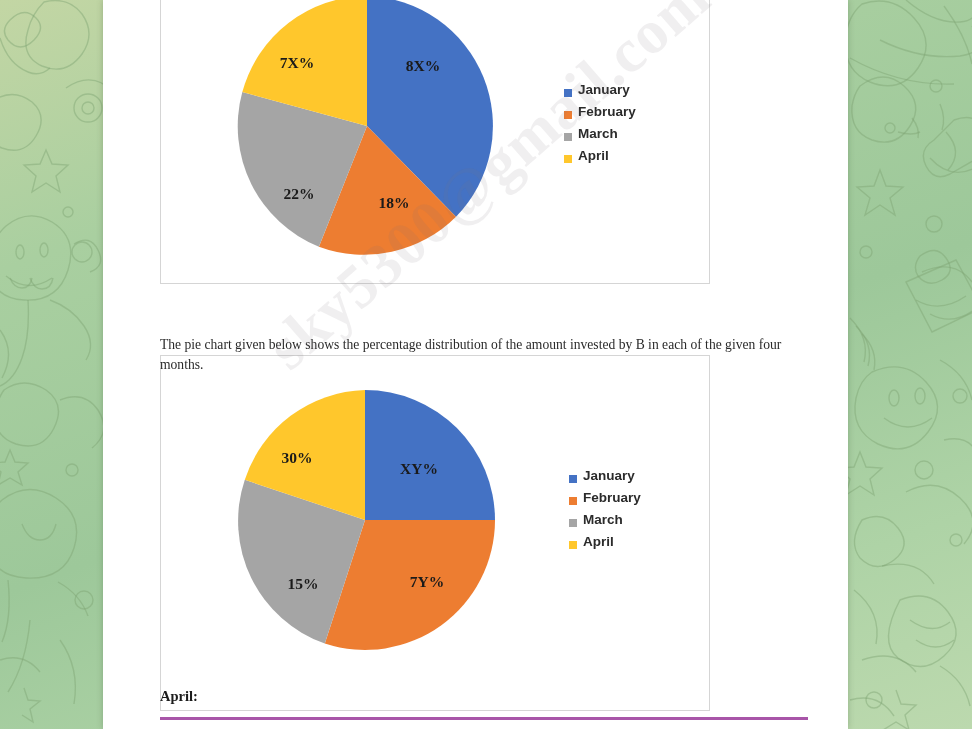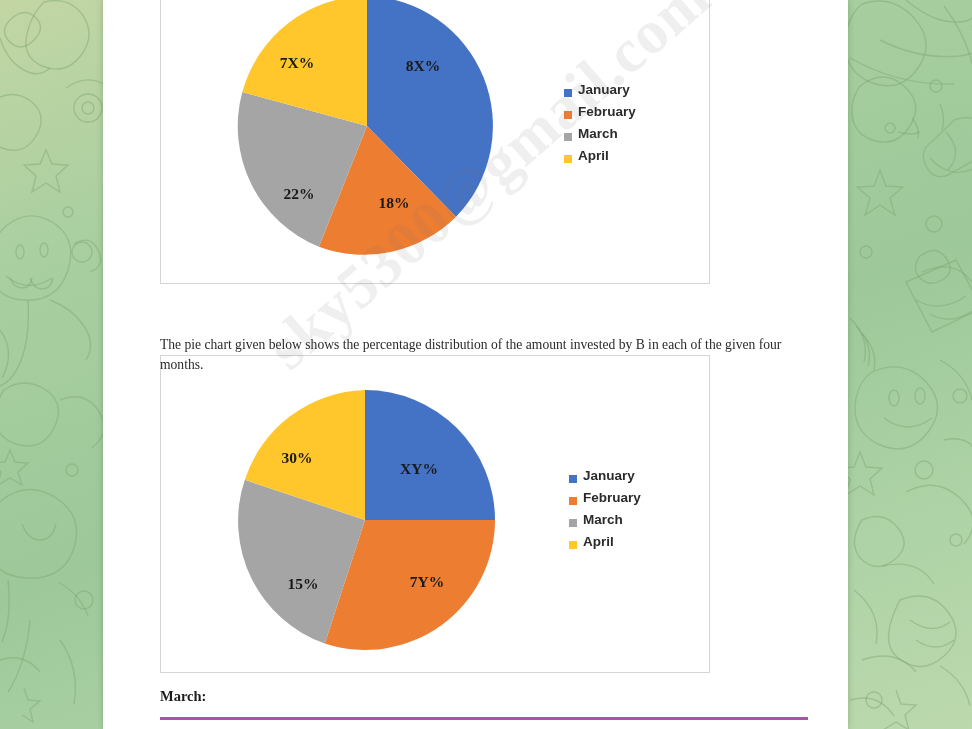--- a/index.html
+++ b/index.html
@@ -77,21 +77,21 @@
   #chart-frame-1 {
     left: 57px;
     top: -48px;
     width: 550px;
     height: 332px;
   }
   #chart-frame-2 {
     left: 57px;
     top: 355px;
     width: 550px;
-    height: 318px;
+    height: 356px;
   }
 
   .pie-wrap {
     position: absolute;
   }
   #chart-frame-1 .pie-wrap { left: 72px; top: 39px; }
   #chart-frame-2 .pie-wrap { left: 70px; top: 30px; }
 
   .pie-svg { display: block; }
 
@@ -339,16 +339,16 @@
         <span class="legend-swatch" style="background:#A5A5A5"></span>
         <span class="legend-text">March</span>
       </div>
       <div class="legend-row">
         <span class="legend-swatch" style="background:#FFC72C"></span>
         <span class="legend-text">April</span>
       </div>
     </div>
   </div>
 
-  <div class="notes-label">March:</div>
+  <div class="notes-label">April:</div>
   <div class="notes-rule"></div>
 
 </div>
 
 </body></html>

